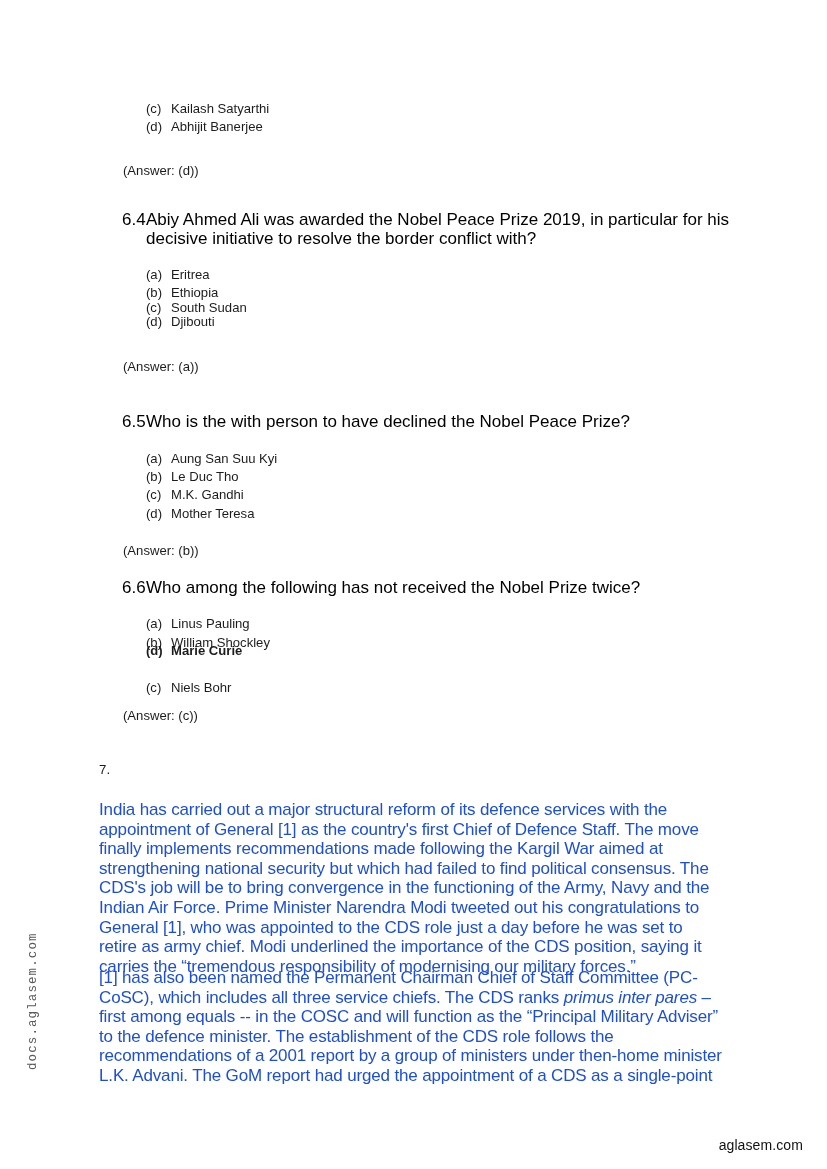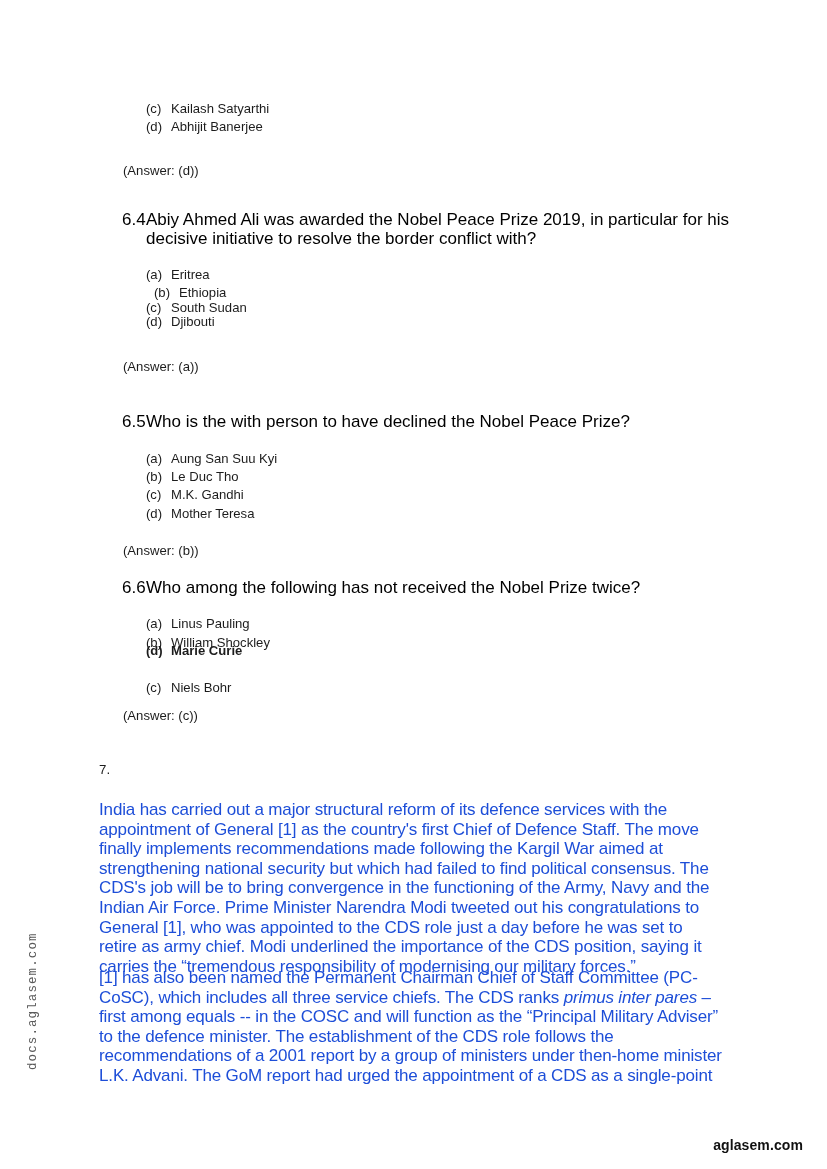--- a/index.html
+++ b/index.html
@@ -31,21 +31,21 @@
     white-space: nowrap;
   }
 
   
   .footer-brand {
     position: absolute;
     right: 24px;
     bottom: 16px;
     font-family: "Liberation Sans", sans-serif;
     font-size: 14px;
-    font-weight: bold;
+    font-weight: normal;
     color: #111111;
     letter-spacing: 0.1px;
   }
 
   
   .quiz-area {
     position: absolute;
     left: 0;
     top: 0;
     width: 827px;
@@ -130,21 +130,21 @@
     </div>
 
     <div class="ansline" style="top:162px;">(Answer: (d))</div>
 
     <div class="qhead" style="top:211px;">
       <span class="qnum">6.4</span><span>Abiy Ahmed Ali was awarded the Nobel Peace Prize 2019, in particular for his decisive initiative to resolve the border conflict with?</span>
     </div>
     <div class="opt" style="top:266px;">
       <span class="olabel">(a)</span><span>Eritrea</span>
     </div>
-    <div class="opt" style="top:284px;margin-left:8px;">
+    <div class="opt" style="top:284px;">
       <span class="olabel">(b)</span><span>Ethiopia</span>
     </div>
     <div class="opt" style="top:299px;">
       <span class="olabel">(c)</span><span>South Sudan</span>
     </div>
     <div class="opt" style="top:313px;">
       <span class="olabel">(d)</span><span>Djibouti</span>
     </div>
     <div class="ansline" style="top:358px;">(Answer: (a))</div>
 

